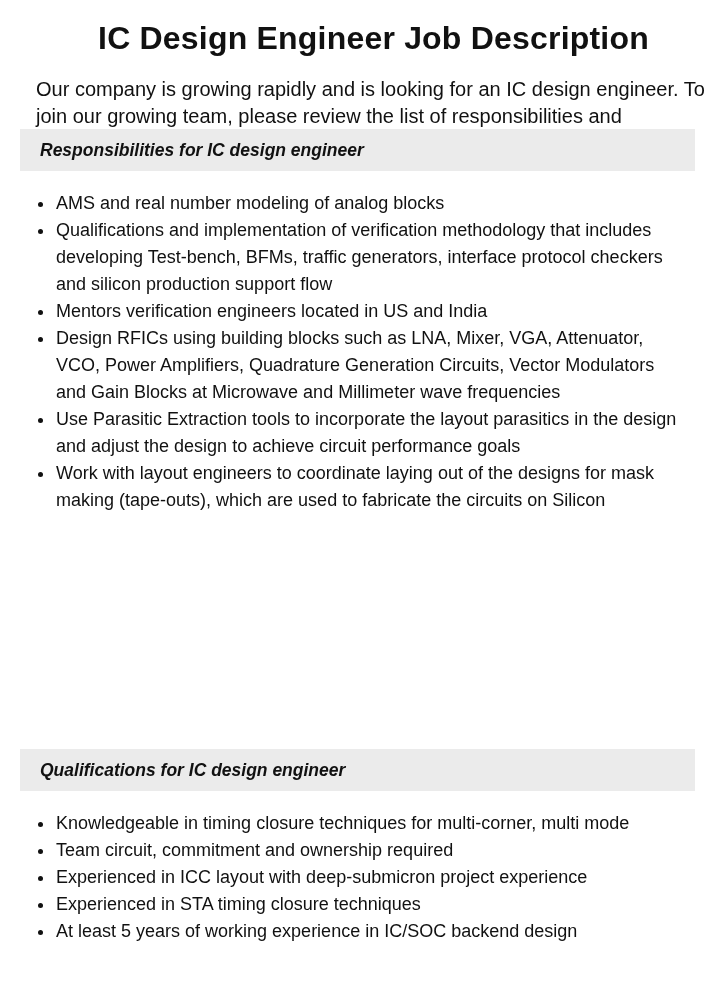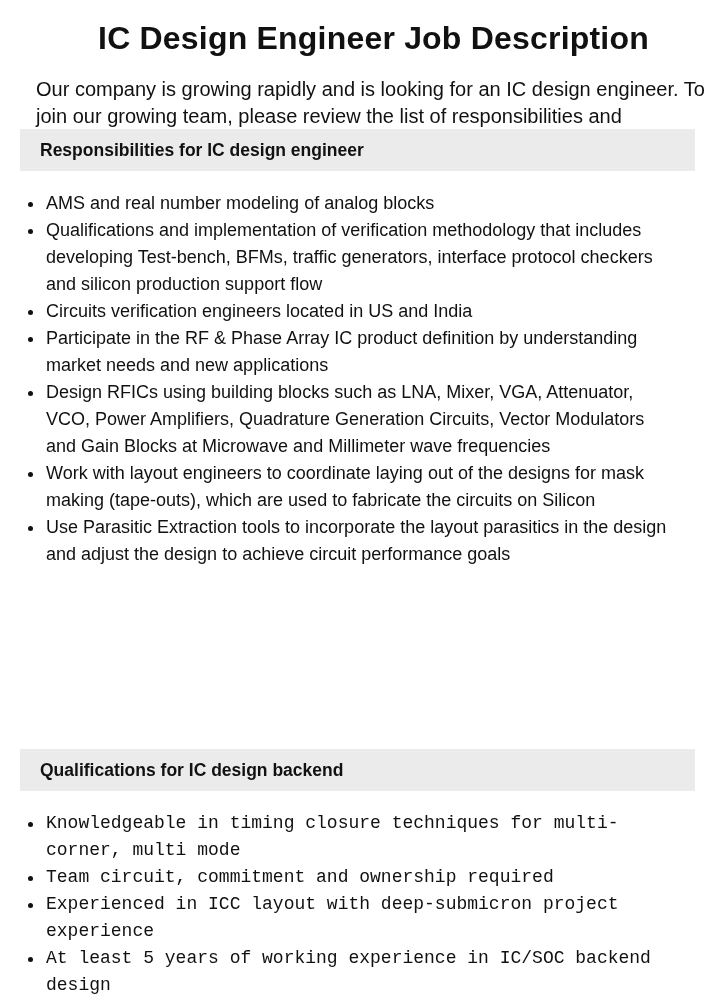--- a/index.html
+++ b/index.html
@@ -14,55 +14,55 @@
     text-align: center; font-size: 32px; font-weight: bold; line-height: 40px;
     letter-spacing: 0.2px;
   }
   .intro {
     position: absolute; top: 60px; left: 20px; width: 680px;
     font-size: 20px; line-height: 27px; margin: 16px;
   }
   .section-head {
     position: absolute; left: 20px; width: 675px; height: 42px;
     background: #ebebeb; box-sizing: border-box; padding-left: 20px;
-    font-size: 17.5px; font-weight: bold; line-height: 42px;
+    font-size: 17.5px; font-weight: bold; line-height: 42px; font-style: italic;
   }
   ul.items {
-    position: absolute; left: 6px; width: 670px; margin: 0;
+    position: absolute; left: 16px; width: 670px; margin: 0;
     padding: 0 0 0 40px; box-sizing: border-box; list-style: none;
     font-size: 18px; line-height: 27px;
   }
   ul.items li { position: relative; margin: 0; }
   ul.items li::before {
     content: ""; position: absolute; left: -18px; top: 12px;
     width: 5px; height: 5px; border-radius: 50%; background: #111;
   }
   #resp-head { top: 129px; }
   #resp-list { top: 190px; }
   #qual-head { top: 749px; }
-  #qual-list { top: 810px; font-family: Liberation Mono, monospace; }
+  #qual-list { top: 810px; }
 </style>
 </head>
 <body>
 
 <div class="page">
   <h1>IC Design Engineer Job Description</h1>
   <p class="intro">Our company is growing rapidly and is looking for an IC design engineer. To join our growing team, please review the list of responsibilities and qualifications.</p>
 
   <div class="section-head" id="resp-head">Responsibilities for IC design engineer</div>
   <ul class="items" id="resp-list">
     <li>AMS and real number modeling of analog blocks</li>
     <li>Qualifications and implementation of verification methodology that includes developing Test-bench, BFMs, traffic generators, interface protocol checkers and silicon production support flow</li>
-    <li>Circuits verification engineers located in US and India</li>
-    <li>Participate in the RF &amp; Phase Array IC product definition by understanding market needs and new applications</li>
+    <li>Mentors verification engineers located in US and India</li>
     <li>Design RFICs using building blocks such as LNA, Mixer, VGA, Attenuator, VCO, Power Amplifiers, Quadrature Generation Circuits, Vector Modulators and Gain Blocks at Microwave and Millimeter wave frequencies</li>
+    <li>Use Parasitic Extraction tools to incorporate the layout parasitics in the design and adjust the design to achieve circuit performance goals</li>
     <li>Work with layout engineers to coordinate laying out of the designs for mask making (tape-outs), which are used to fabricate the circuits on Silicon</li>
-    <li>Use Parasitic Extraction tools to incorporate the layout parasitics in the design and adjust the design to achieve circuit performance goals</li>
   </ul>
 
-  <div class="section-head" id="qual-head">Qualifications for IC design backend</div>
+  <div class="section-head" id="qual-head">Qualifications for IC design engineer</div>
   <ul class="items" id="qual-list">
     <li>Knowledgeable in timing closure techniques for multi-corner, multi mode</li>
     <li>Team circuit, commitment and ownership required</li>
     <li>Experienced in ICC layout with deep-submicron project experience</li>
+    <li>Experienced in STA timing closure techniques</li>
     <li>At least 5 years of working experience in IC/SOC backend design</li>
   </ul>
 </div>
 
 </body></html>

